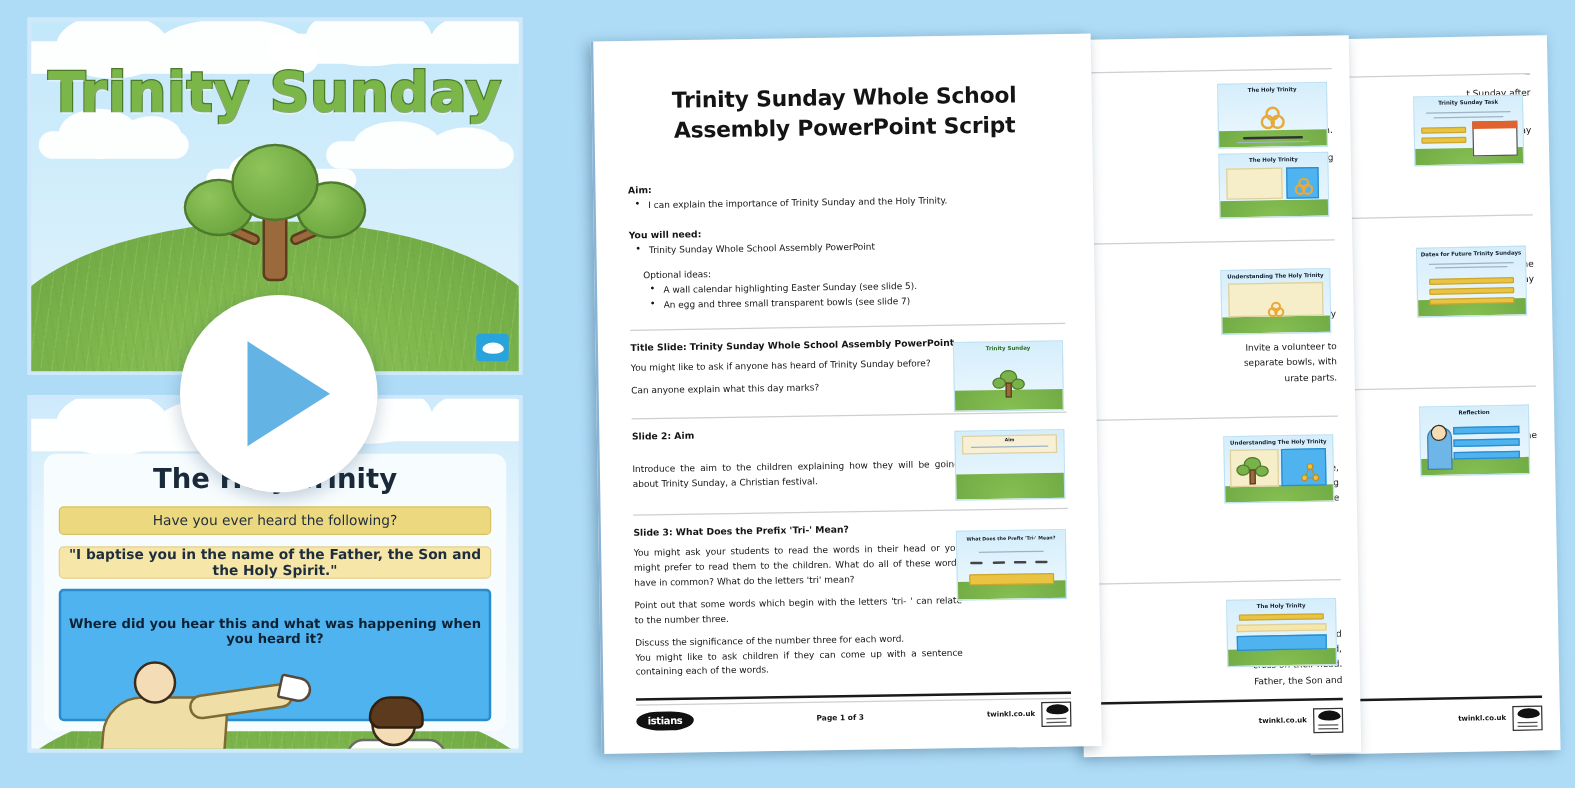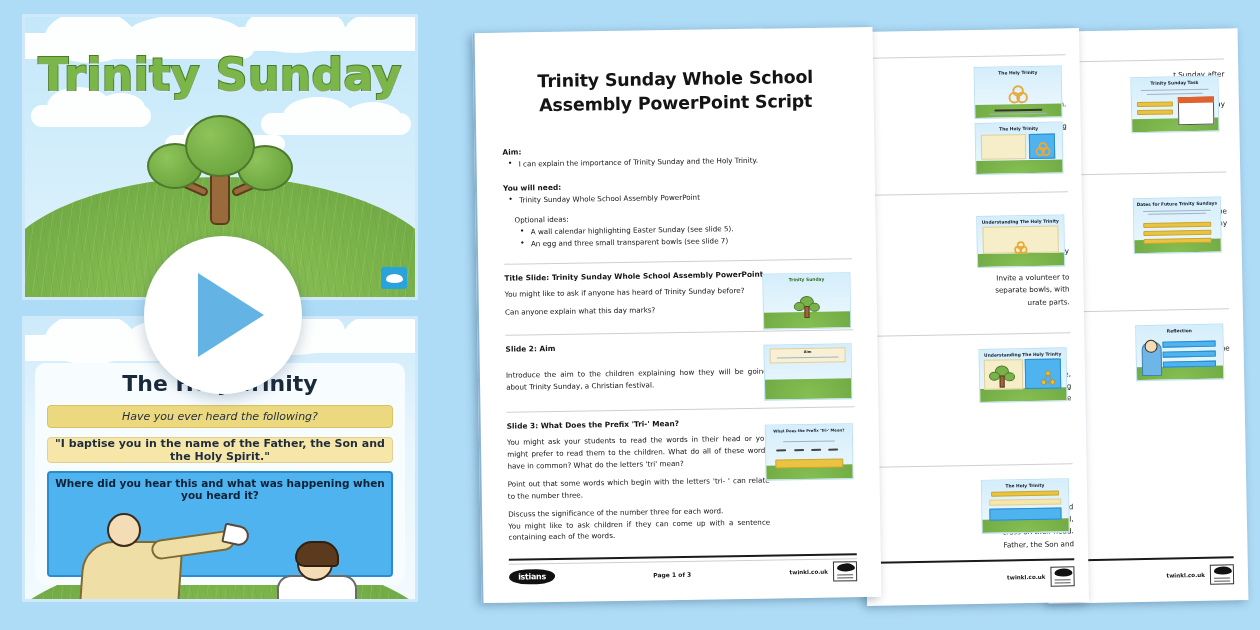--- a/index.html
+++ b/index.html
@@ -125,25 +125,25 @@
     font-family:"DejaVu Sans", sans-serif; font-weight:bold; font-size:22px; color:#1b2a3a;
     z-index:2;
   }
   .band {
     position:absolute; left:22px; right:22px;
     border-radius:4px; text-align:center;
     font-family:"DejaVu Sans", sans-serif; font-size:11px; color:#1e2d3d;
     display:flex; align-items:center; justify-content:center;
     z-index:2; padding: 0 6px;
   }
-  .band-a { top: 86px; height: 23px; background:#ecd87e; border:1px solid #d9c264;font-style:italic; }
+  .band-a { top: 86px; height: 23px; background:#ecd87e; border:1px solid #d9c264; }
   .band-b { top: 118px; height: 26px; background:#f6e6a8; border:1px solid #e3d091; font-weight:bold;}
   .band-c {
     top: 152px; bottom: 22px; background:#4fb3ef; border:2px solid #2a8ccc;
-    flex-direction: column; justify-content:flex-start; padding-top:4px;
+    flex-direction: column; justify-content:flex-start; padding-top:20px;
   }
   .band-c .q { font-weight:bold; font-size:10.5px; color:#0d2134; }
 
   
   .baptism { position:relative; flex:1; width:100%; }
   .priest-head { position:absolute; left:52px; top:12px; width:34px; height:34px; background:#f4dcb6; border:2px solid #3a2b1a; border-radius:50%; }
   .priest-robe {
     position:absolute; left:26px; top:40px; width:100px; height:74px;
     background:#efdfa6; border:2px solid #7d6a34;
     border-radius: 30px 18px 6px 6px;

